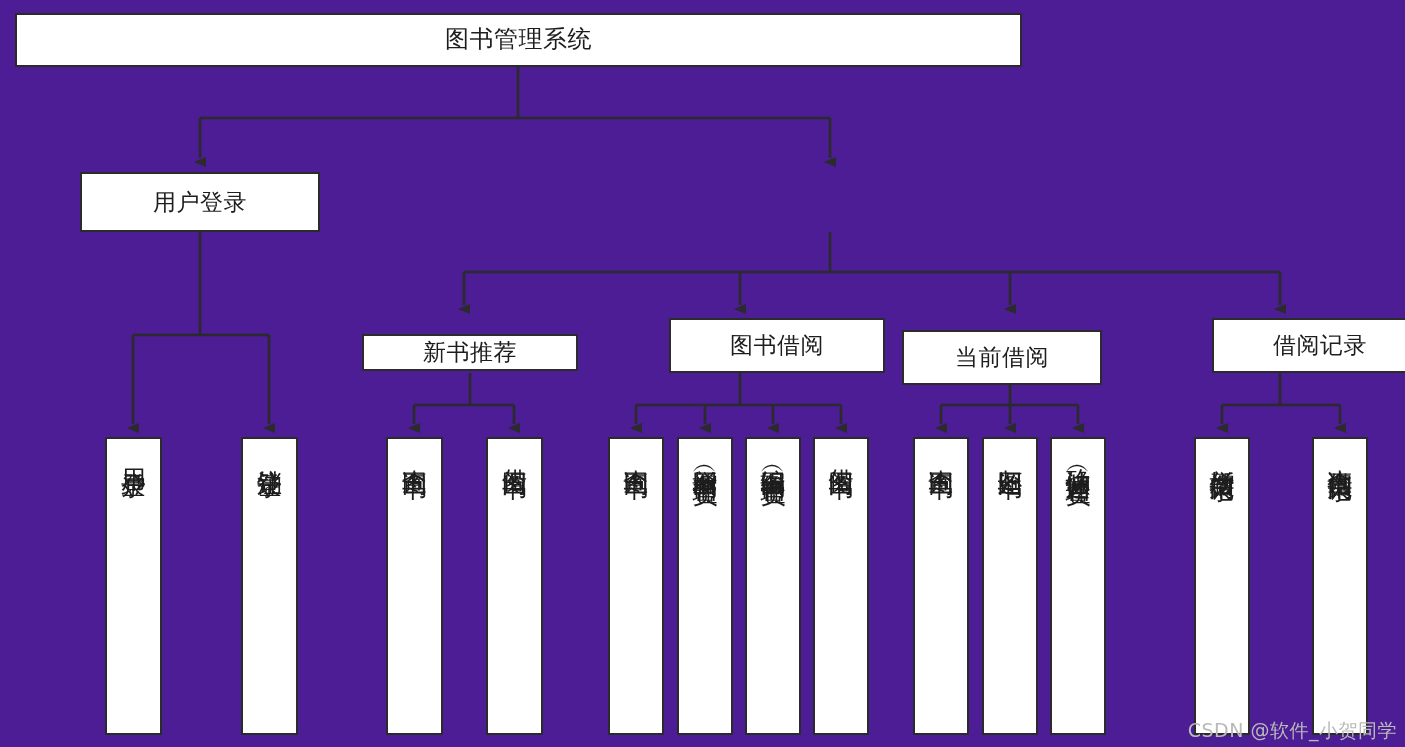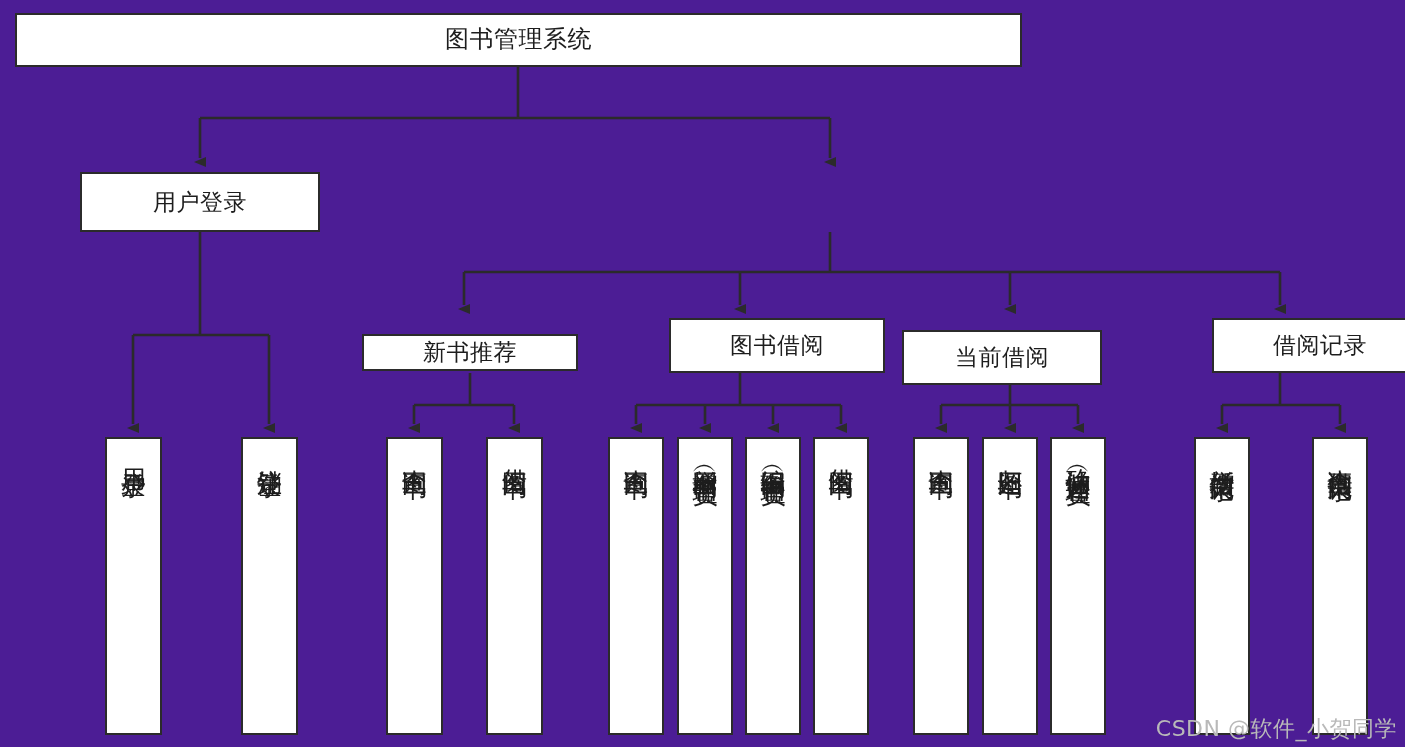--- a/index.html
+++ b/index.html
@@ -60,21 +60,21 @@
     writing-mode: vertical-rl;
     text-orientation: upright;
     font-size: 25px;
     line-height: 1;
     letter-spacing: 2px;
   }
   #watermark {
     position: absolute;
     right: 8px;
     bottom: 3px;
-    font-size: 22px;
+    font-size: 19px;
     color: #b9b9b9;
     letter-spacing: 0.5px;
     white-space: nowrap;
   }
 </style>
 </head>
 <body>
 
 <div id="canvas">
 

